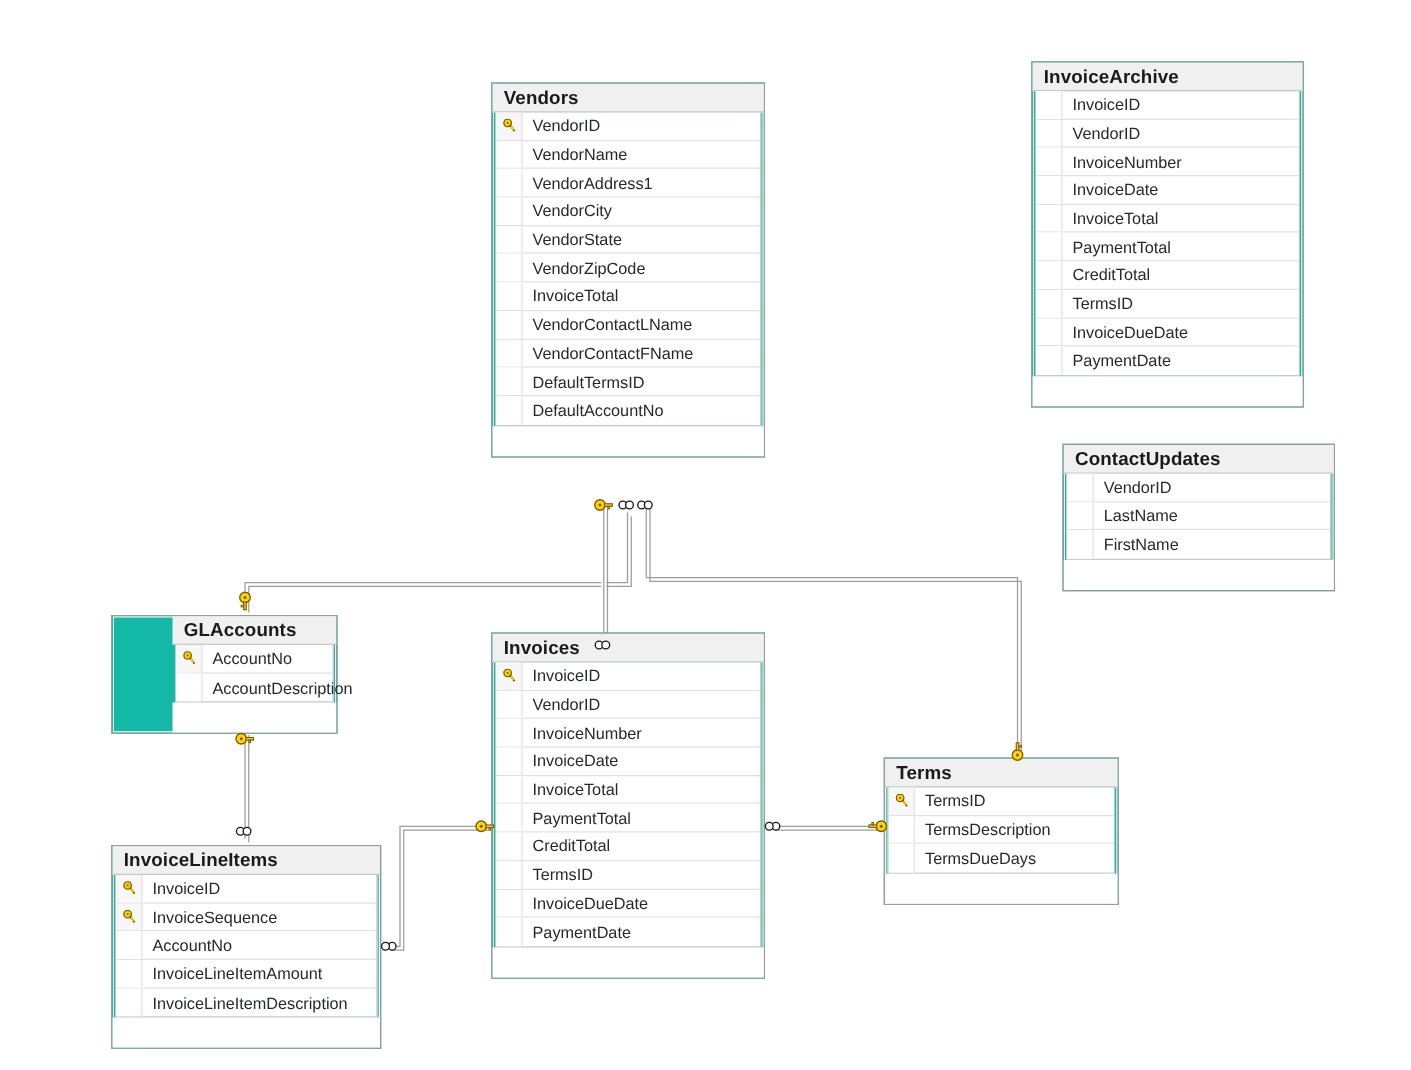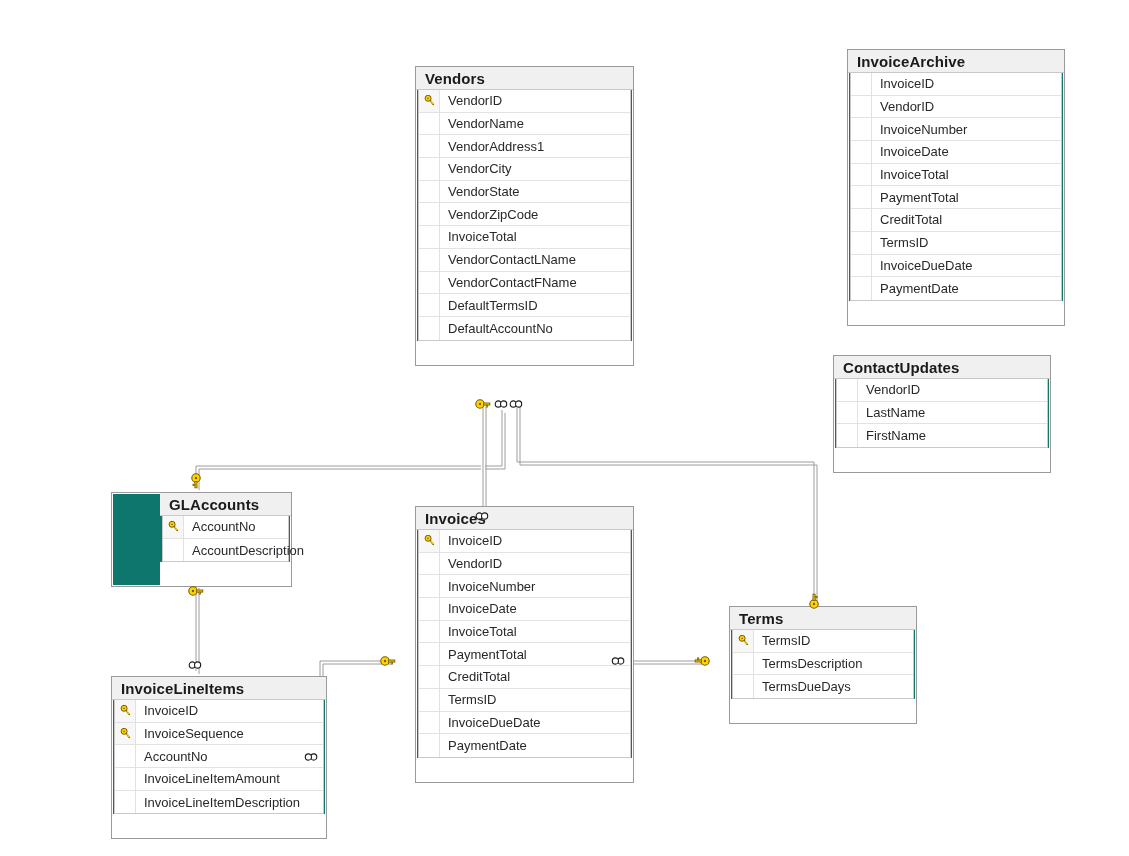--- a/index.html
+++ b/index.html
@@ -11,26 +11,25 @@
     position:relative;
   }
   #canvas{position:absolute;left:0;top:0;width:1129px;height:856px;}
 
   
   #links{position:absolute;left:0;top:0;width:1129px;height:856px;z-index:1;}
 
   
   .table-box{
     position:absolute;
-    background:#0f766e;
+    background:#14b8a6;
     border:1px solid #9a9a9a;
     box-sizing:border-box;
     z-index:5;
     box-shadow:0 0 0 1px #ffffff inset;
-    margin-left:22px;
   }
   .tbl-header{
     background:#f0f0f0;
     border-bottom:1px solid #c8c8c8;
     font-size:15px;
     font-weight:bold;
     color:#1a1a1a;
     padding:3px 0 4px 9px;
     height:23px;
     box-sizing:border-box;
@@ -200,21 +199,21 @@
             <div class="gutter"></div>
             <div class="col-name">InvoiceDueDate</div>
           </div>
           <div class="row">
             <div class="gutter"></div>
             <div class="col-name">PaymentDate</div>
           </div>
         </div>
         <div class="filler"></div>
       </div>
-      <div class="table-box" style="left: 811px; top: 355px; width: 218px;">
+      <div class="table-box" style="left: 850px; top: 355px; width: 218px;">
         <div class="tbl-header">ContactUpdates</div>
         <div class="tbl-body">
           <div class="row">
             <div class="gutter"></div>
             <div class="col-name">VendorID</div>
           </div>
           <div class="row">
             <div class="gutter"></div>
             <div class="col-name">LastName</div>
           </div>

